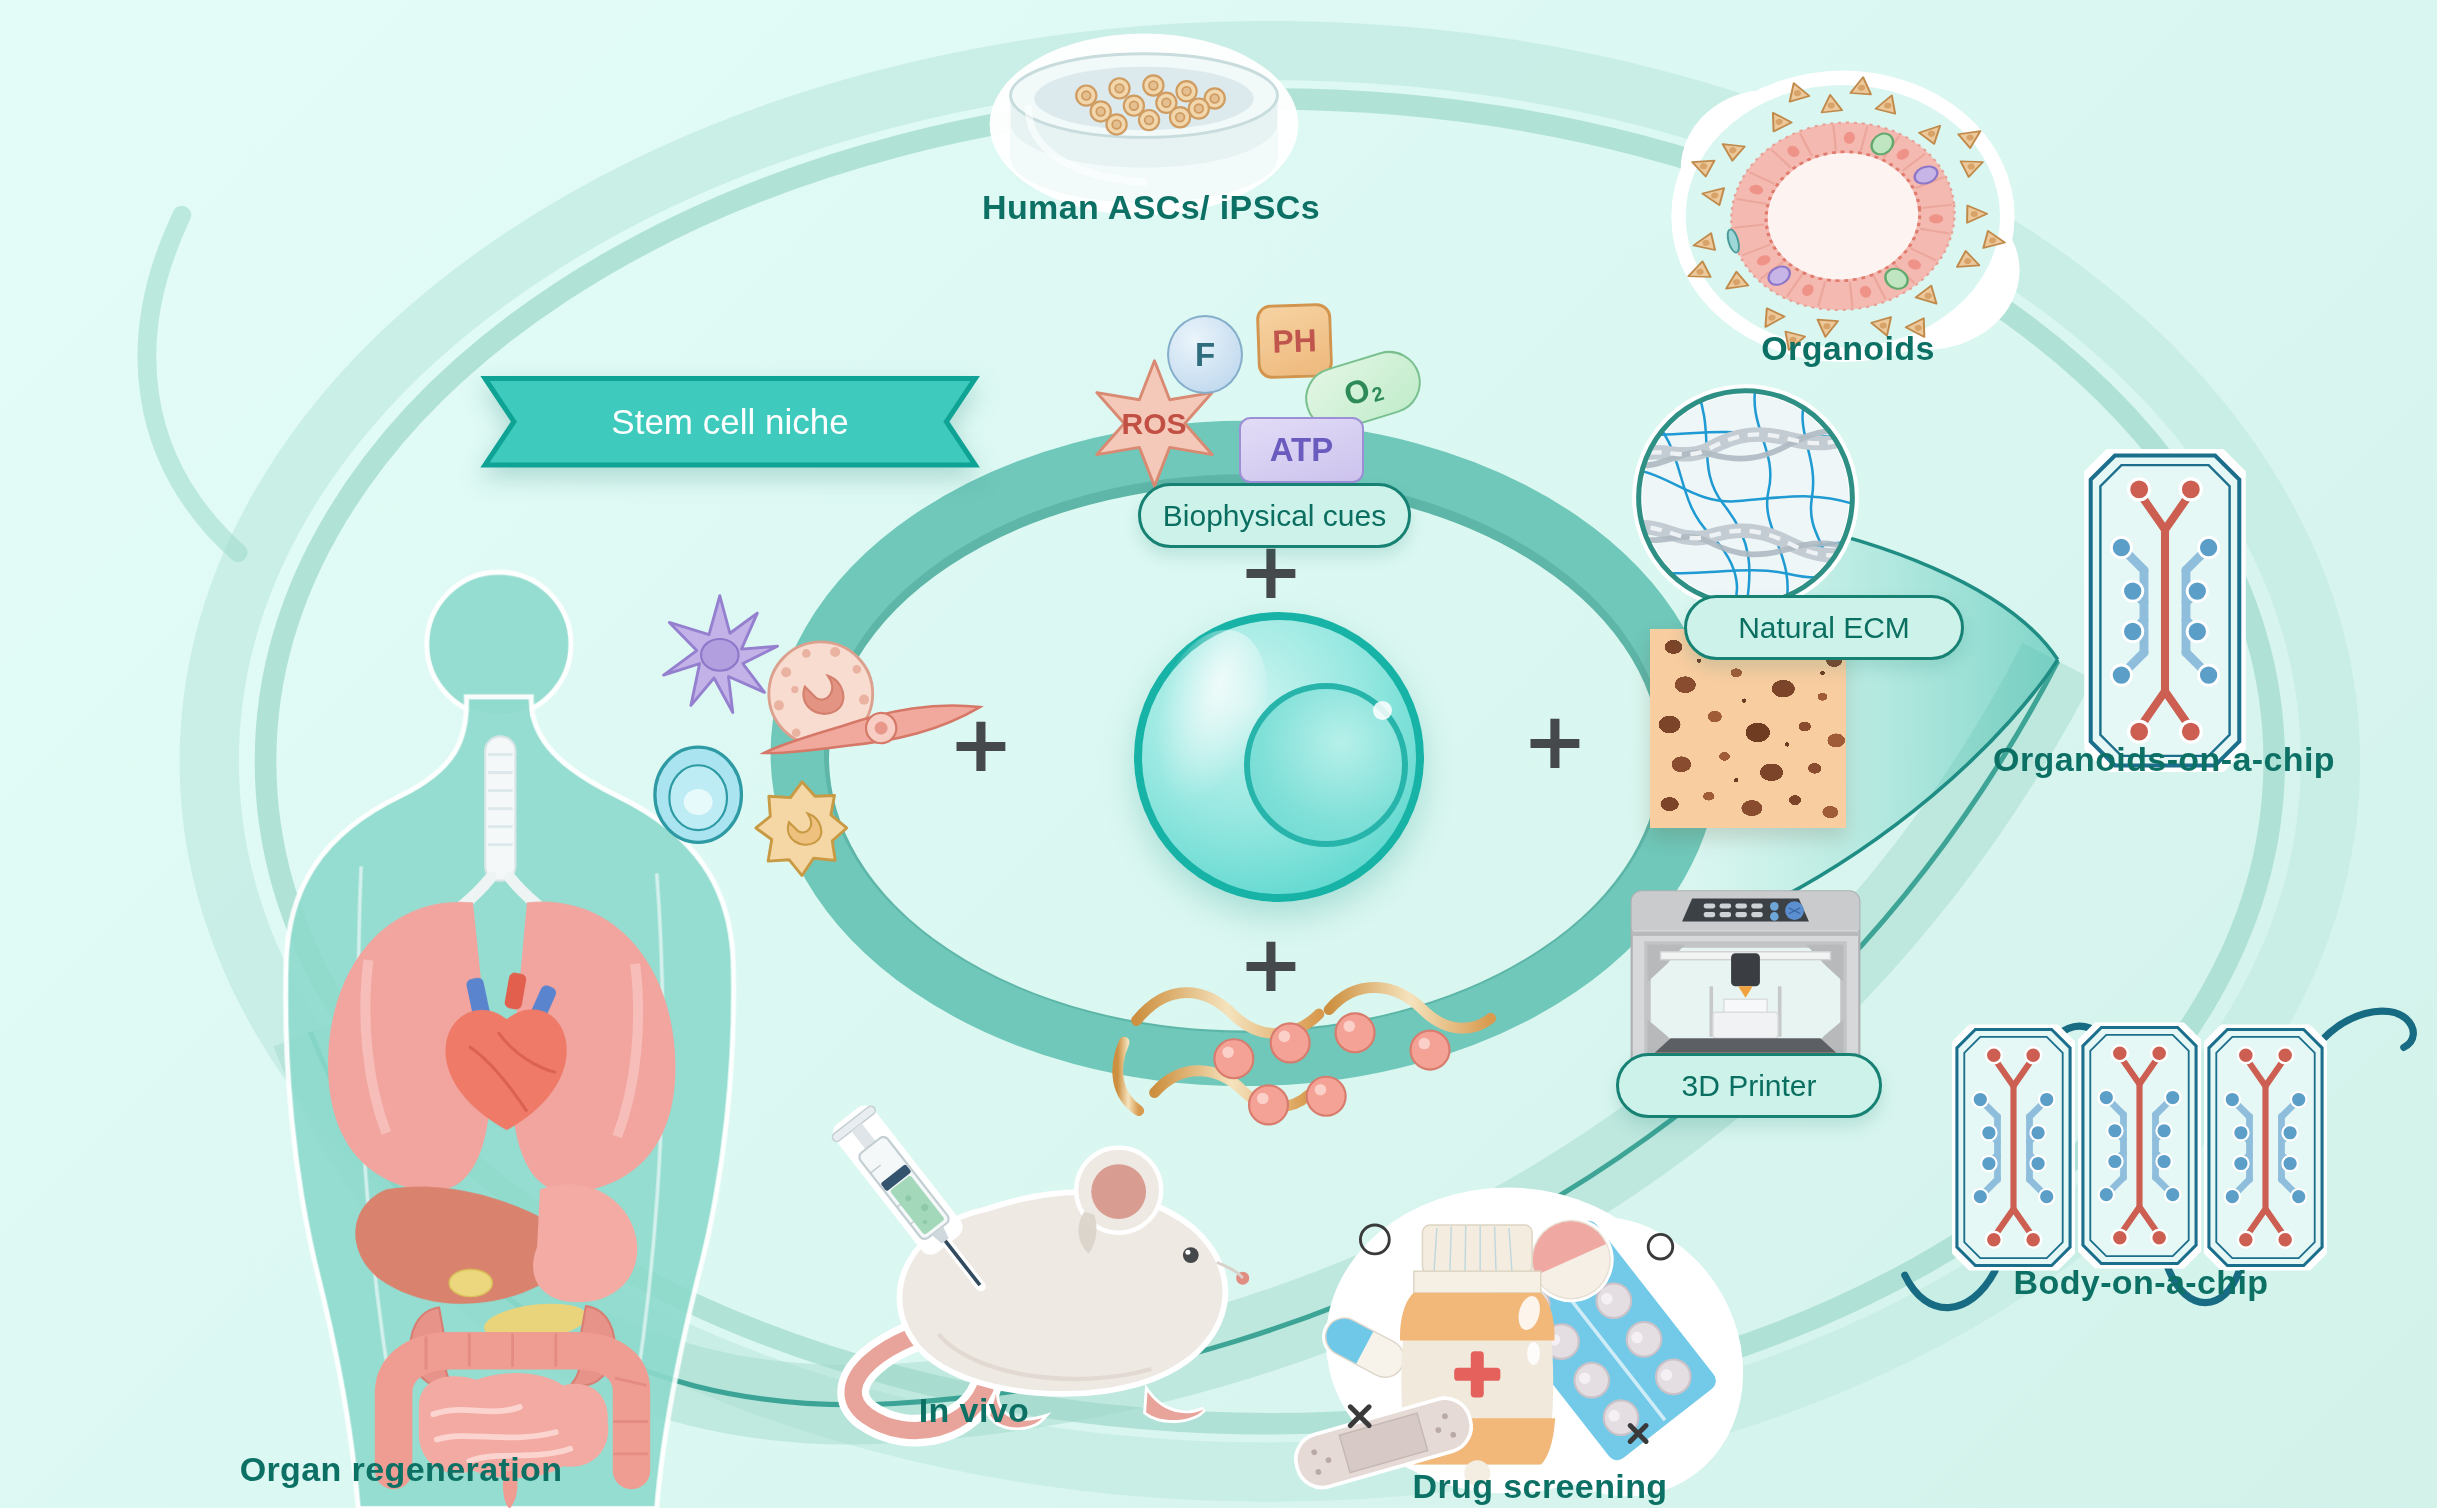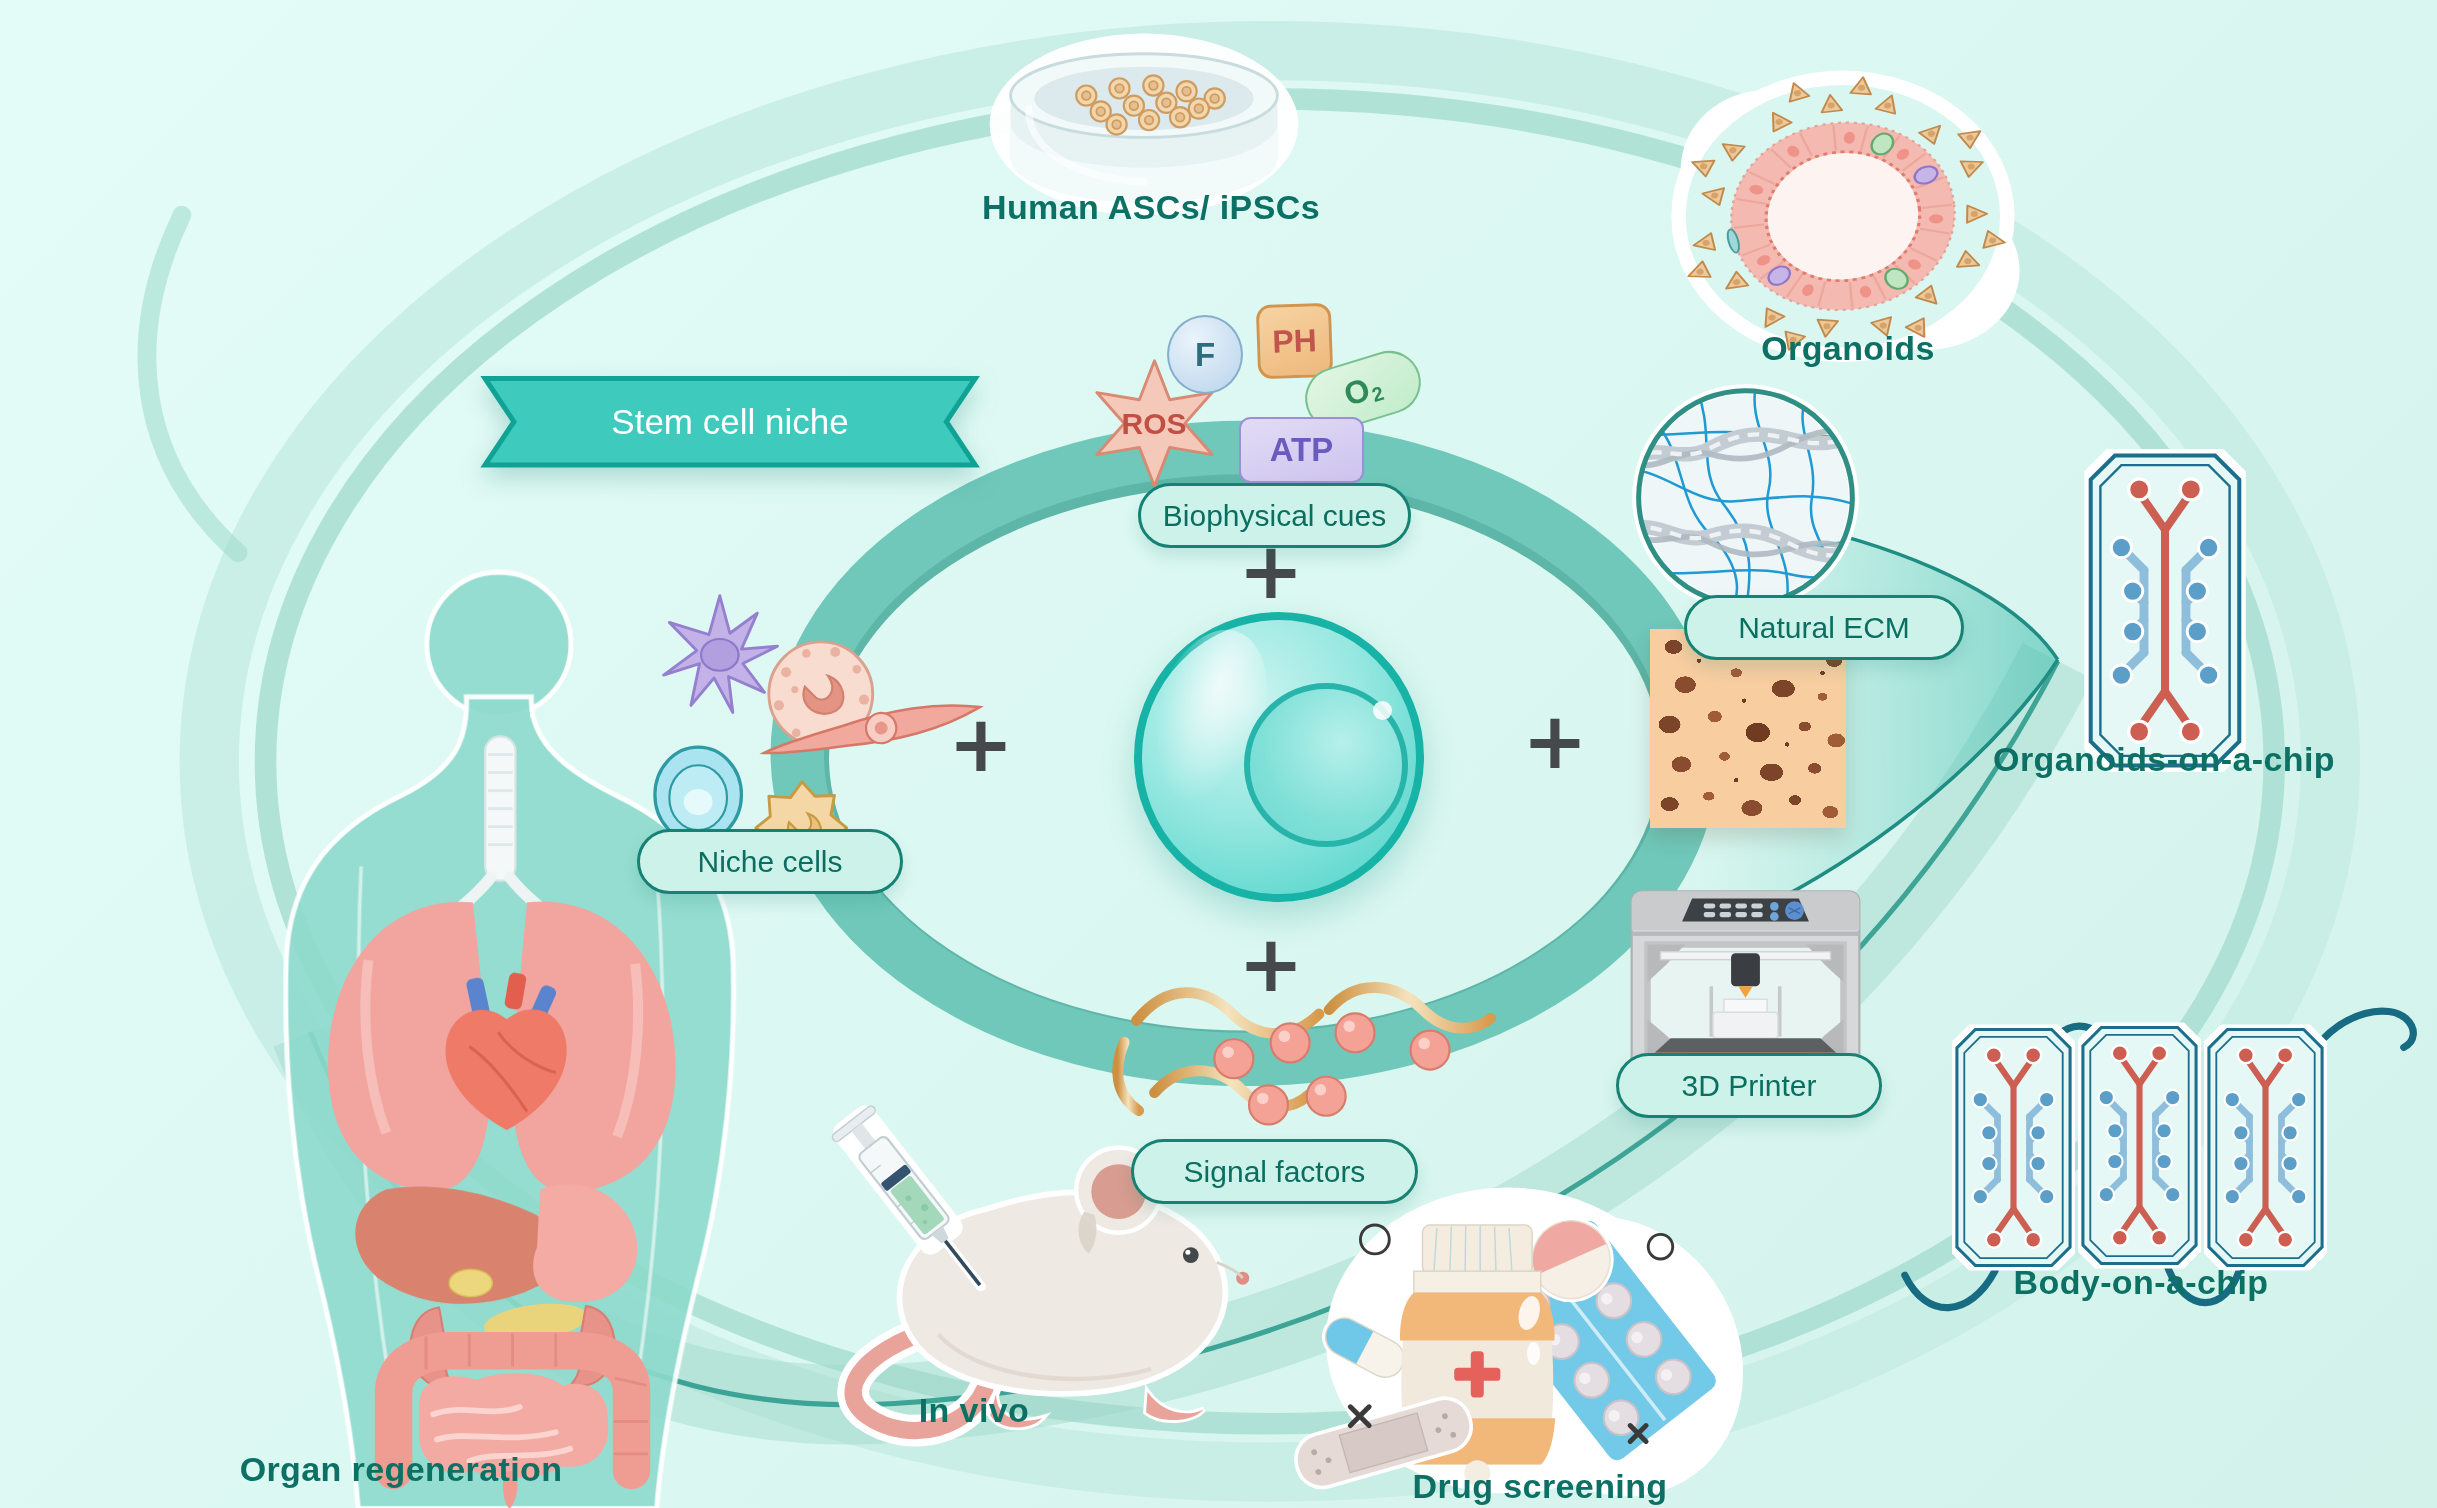--- a/index.html
+++ b/index.html
@@ -651,26 +651,20 @@
     </g>
     <g stroke="#3a3a3a" stroke-width="7" stroke-linecap="round">
       <path d="M82,320 l26,26 M108,320 l-26,26"></path>
       <path d="M470,346 l22,22 M492,346 l-22,22"></path>
     </g>
   </svg>
 
   <div class="pill" style="left:1138px;top:483px;width:267px;">
       <span>Biophysical cues</span>
     </div>
-  <div class="pill" style="left:637px;top:829px;width:260px;">
-      <span>Niche cells</span>
-    </div>
-  <div class="pill" style="left:1131px;top:1139px;width:281px;">
-      <span>Signal factors</span>
-    </div>
   <div class="pill" style="left:1684px;top:595px;width:274px;">
       <span>Natural ECM</span>
     </div>
   <div class="pill" style="left:1616px;top:1053px;width:260px;">
       <span>3D Printer</span>
     </div>
 
   <div class="plus" style="left:1271px;top:574px;">+</div>
   <div class="plus" style="left:981px;top:747px;">+</div>
   <div class="plus" style="left:1555px;top:744px;">+</div>

